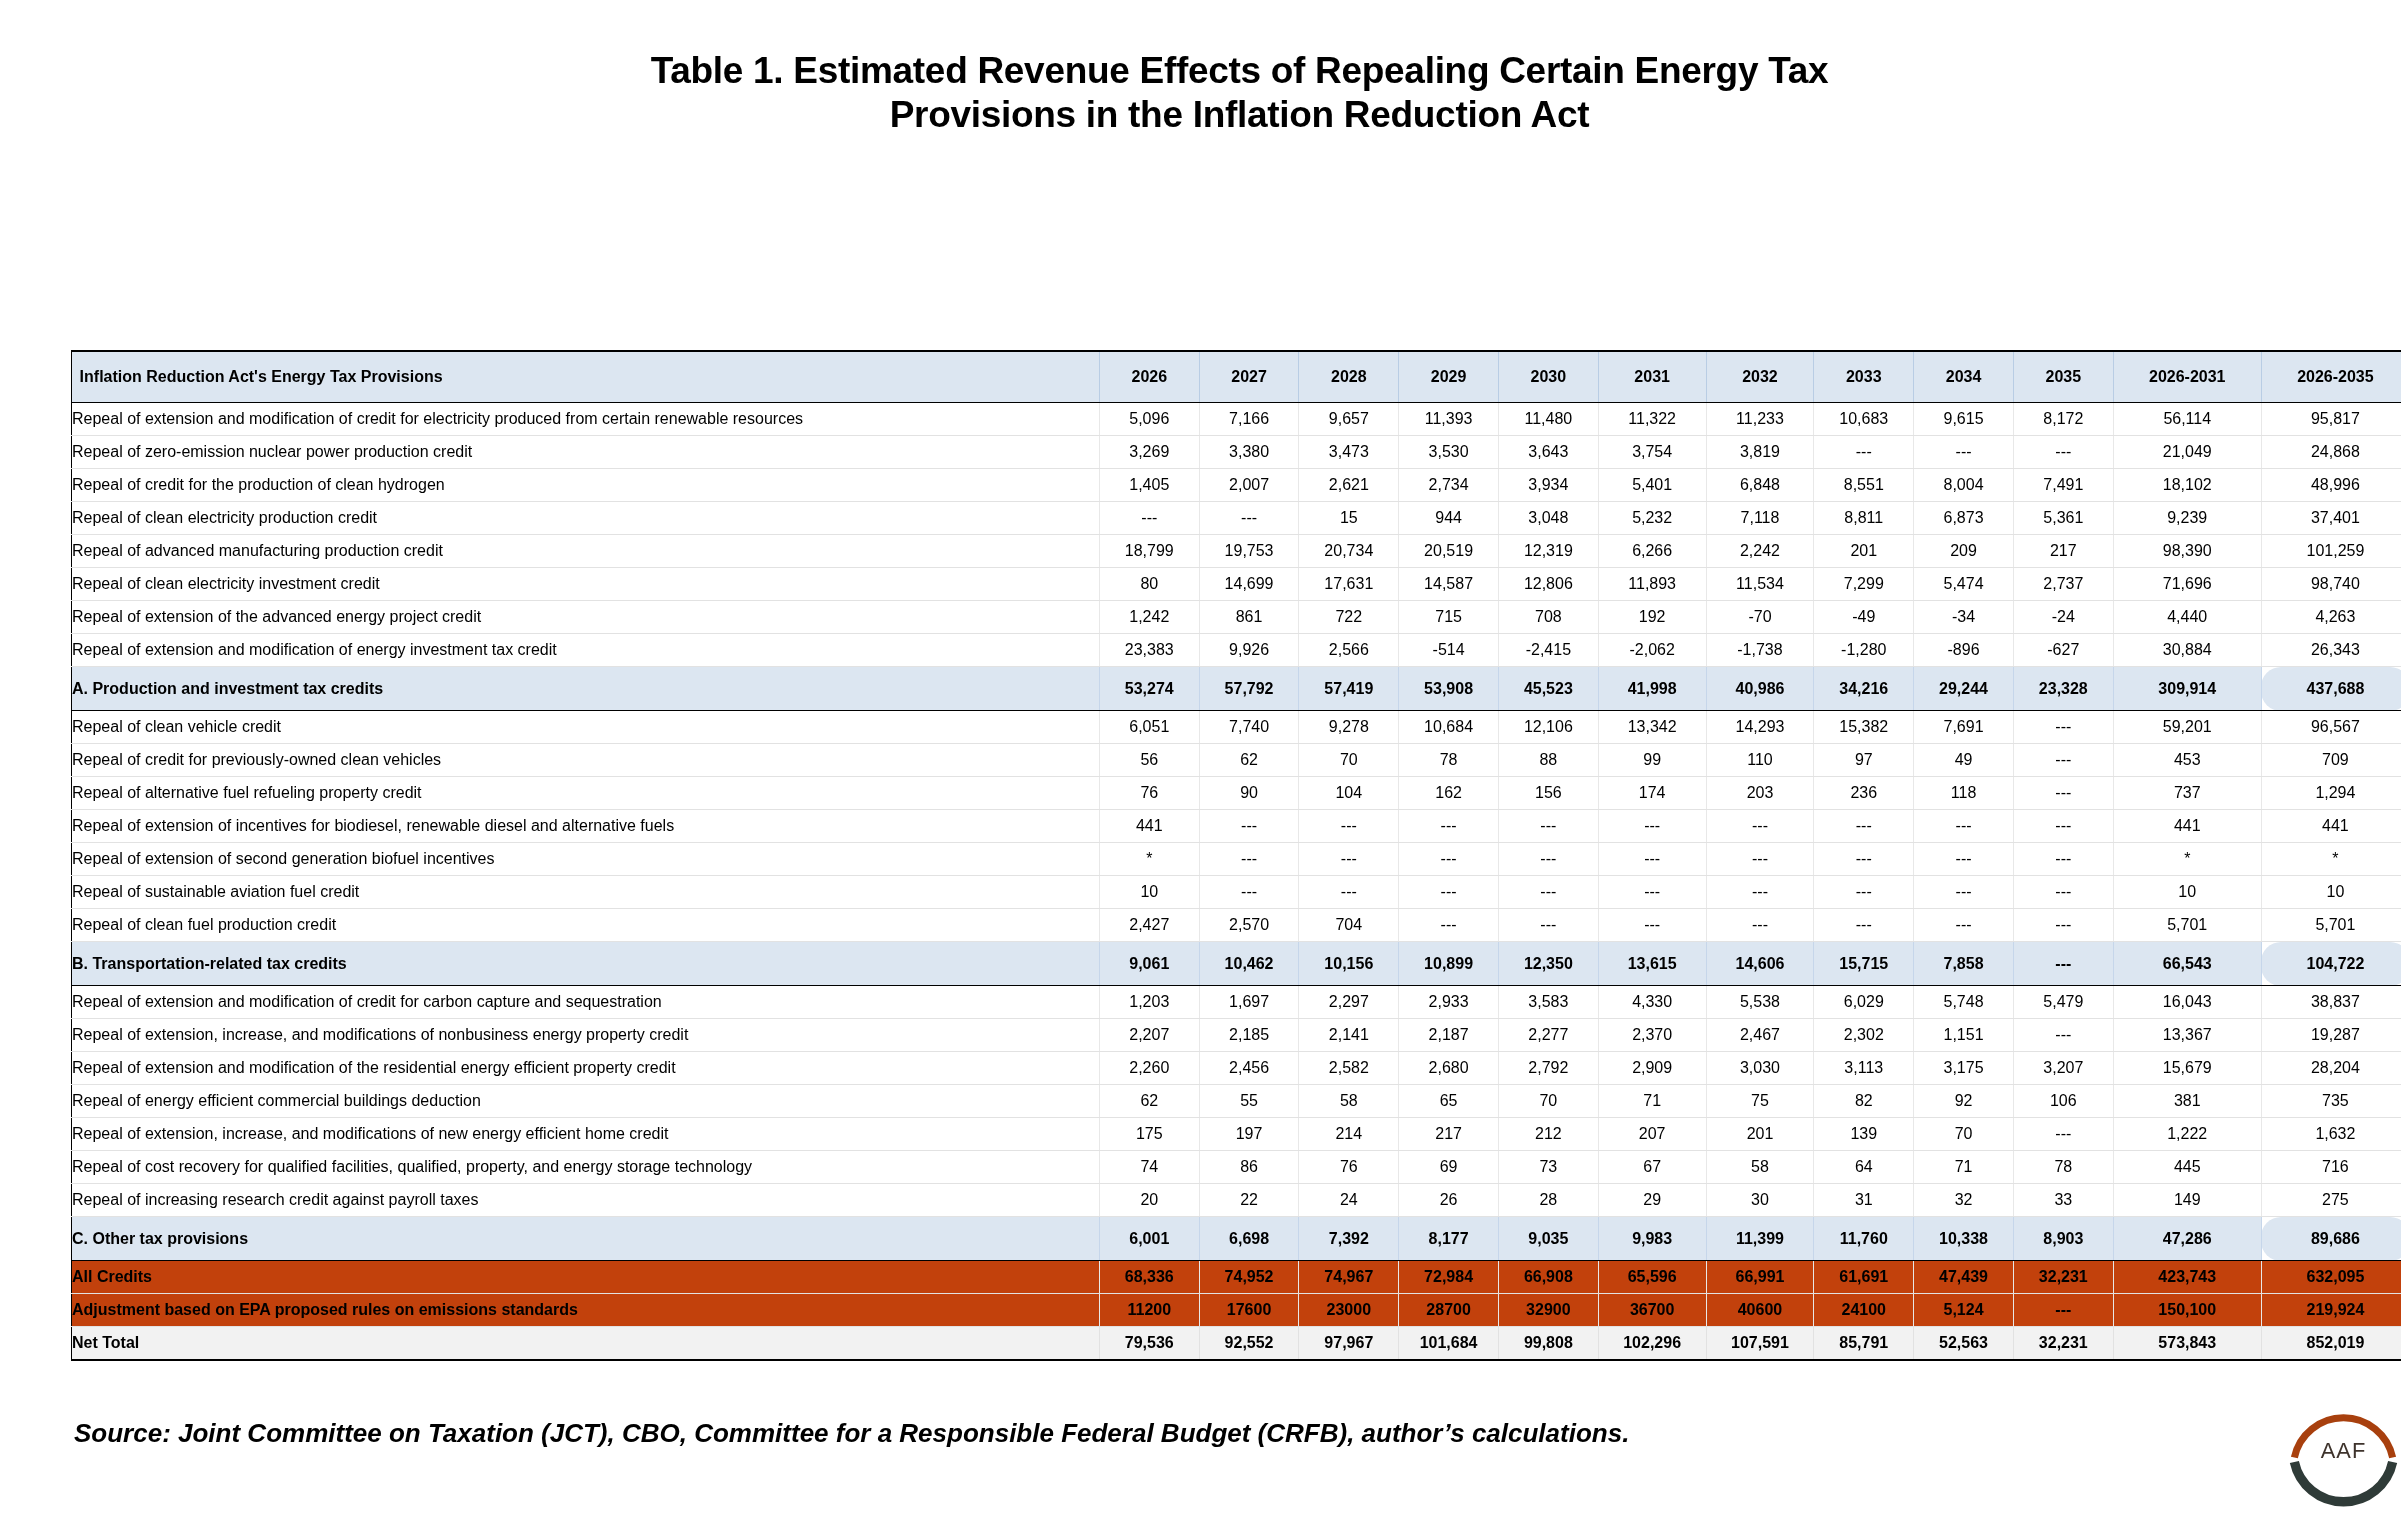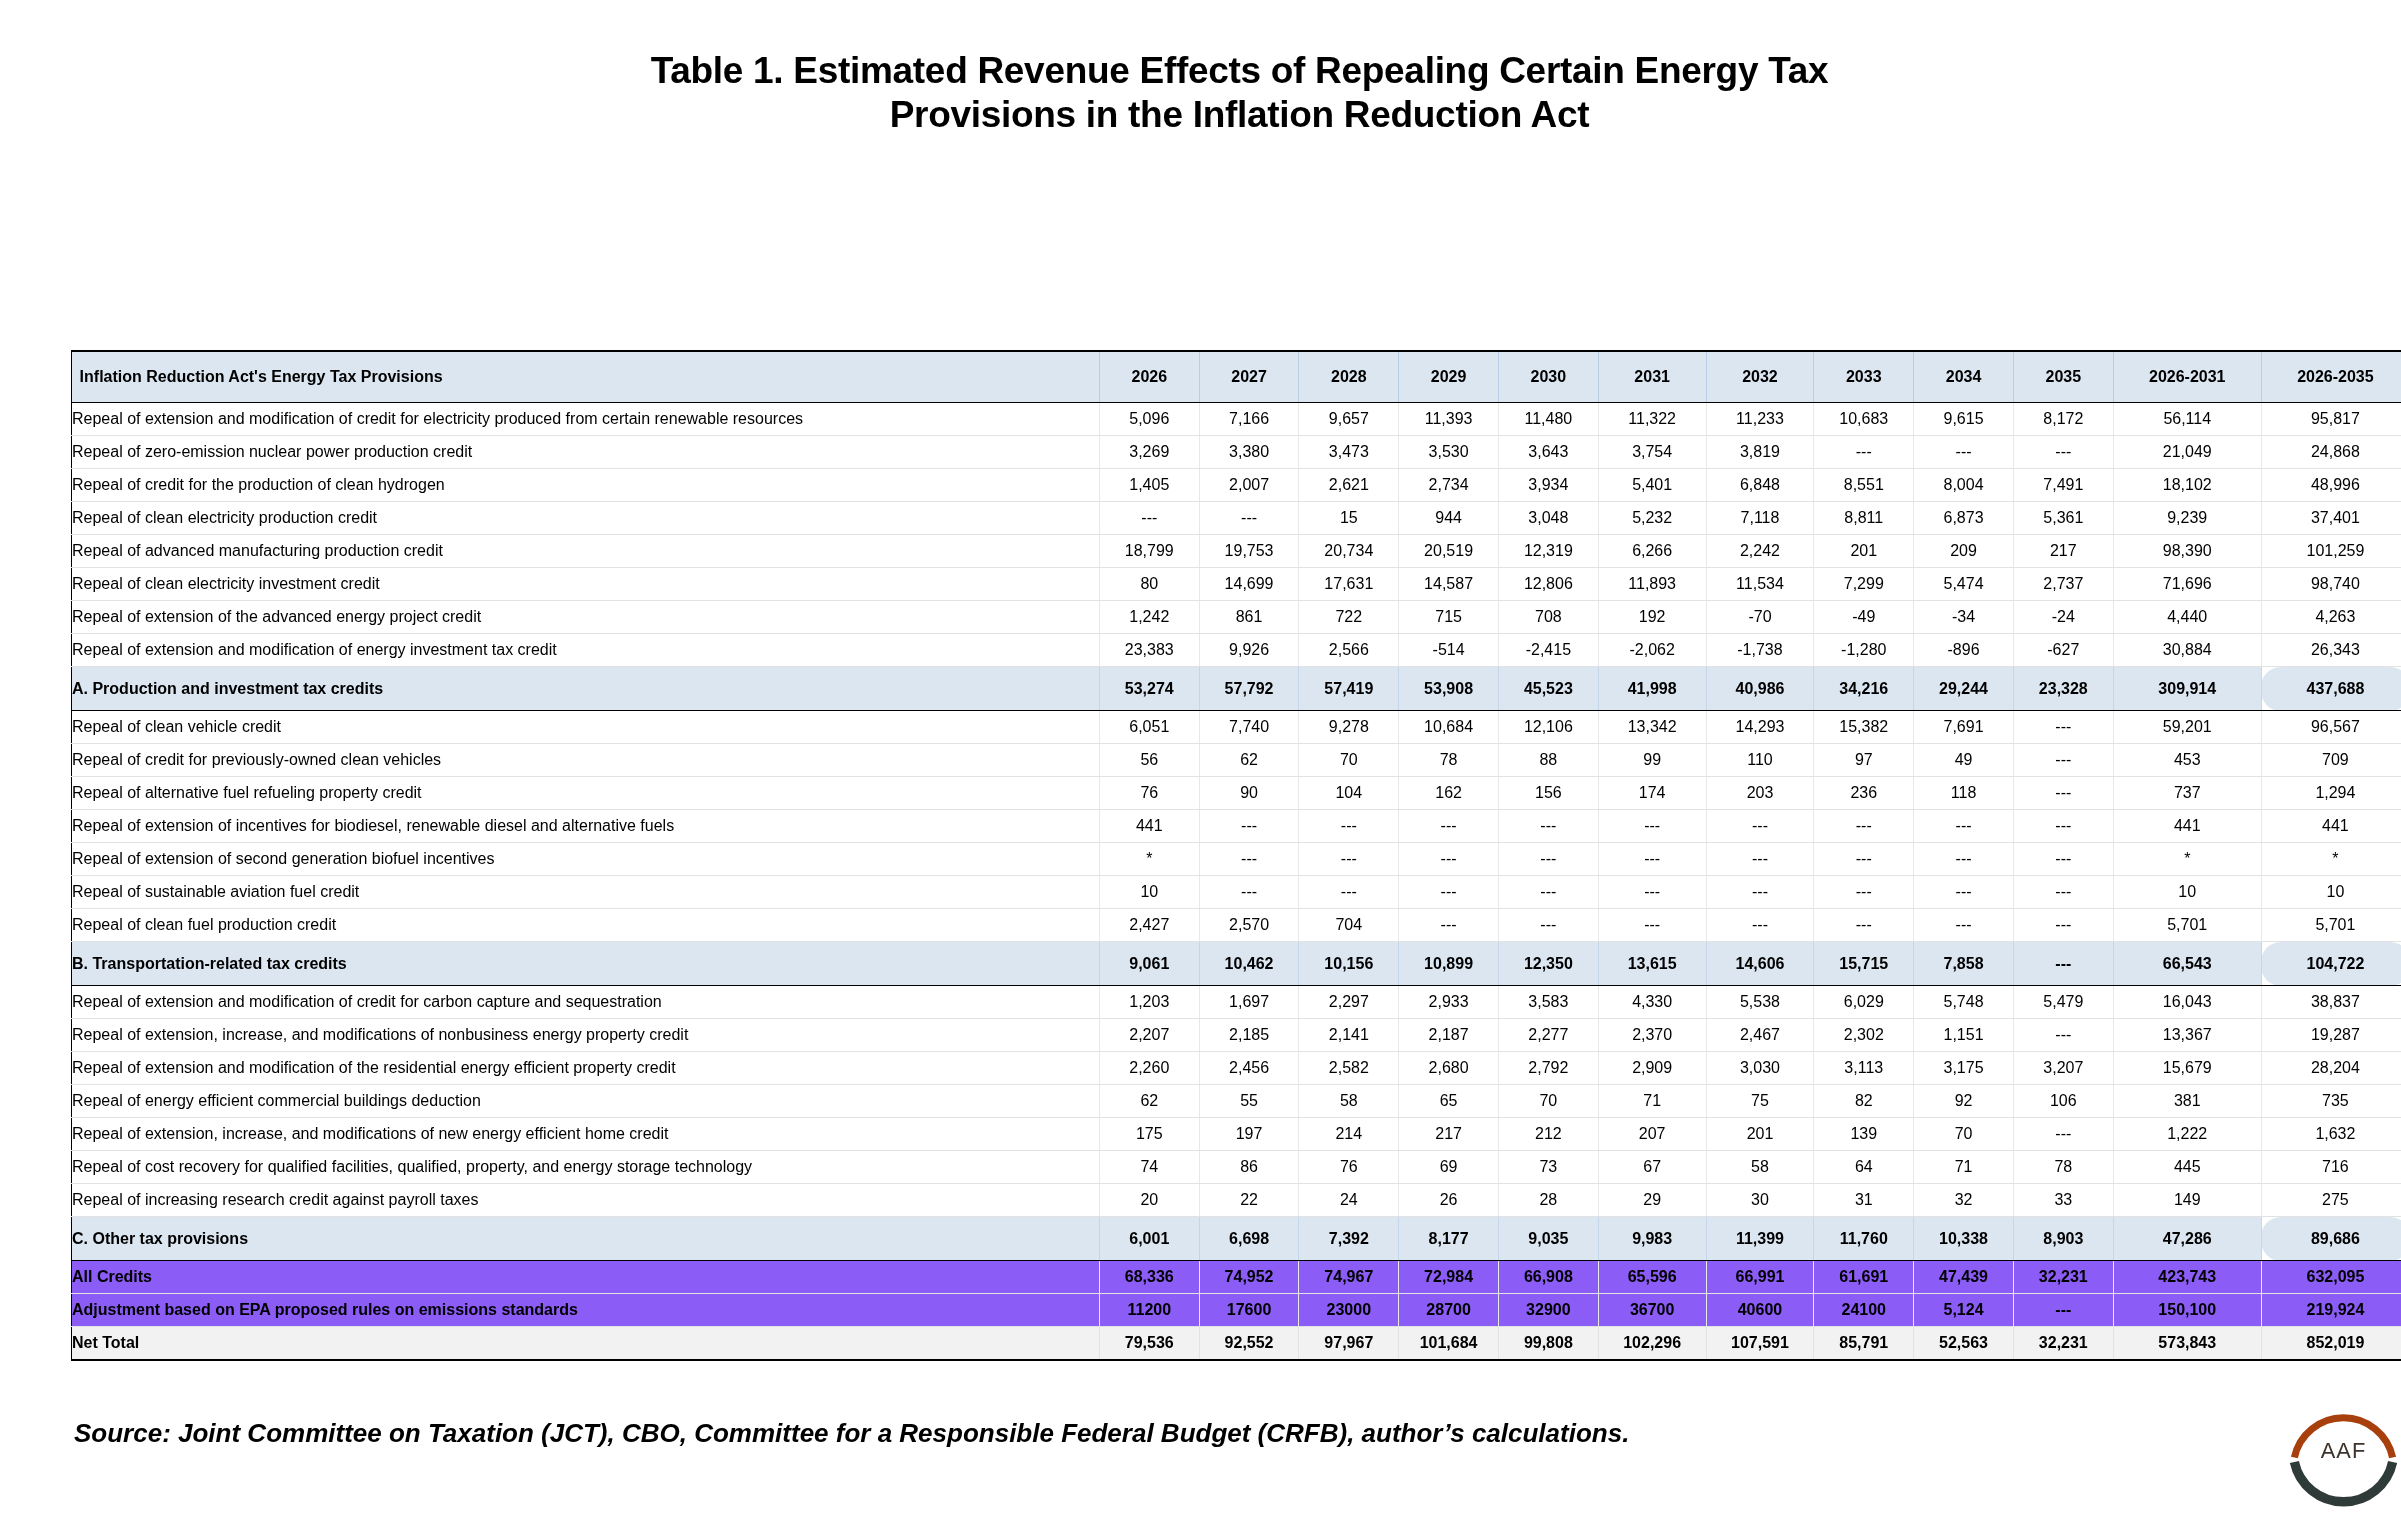--- a/index.html
+++ b/index.html
@@ -81,21 +81,21 @@
     font-weight:bold;
     border-top:1.6px solid #000;
     border-bottom:1.6px solid #000;
     border-right:0.5px solid #c6d6ea;
   }
   tr.section td:last-child{border-right:none;border-radius:20px;}
 
   tr.grand td{
     height:32px;
     font-weight:bold;
-    background:#8b5cf6;
+    background:#c2410c;
     border-bottom:0.5px solid #e2e2e2;
     border-right:0.5px solid #e8e8e8;
   }
   tr.grand td:last-child{border-right:none;}
   tr.grand.first td{border-top:1.6px solid #000;}
 
   tr.nettotal td{
     height:32px;
     font-weight:bold;
     background:#f2f2f2;

